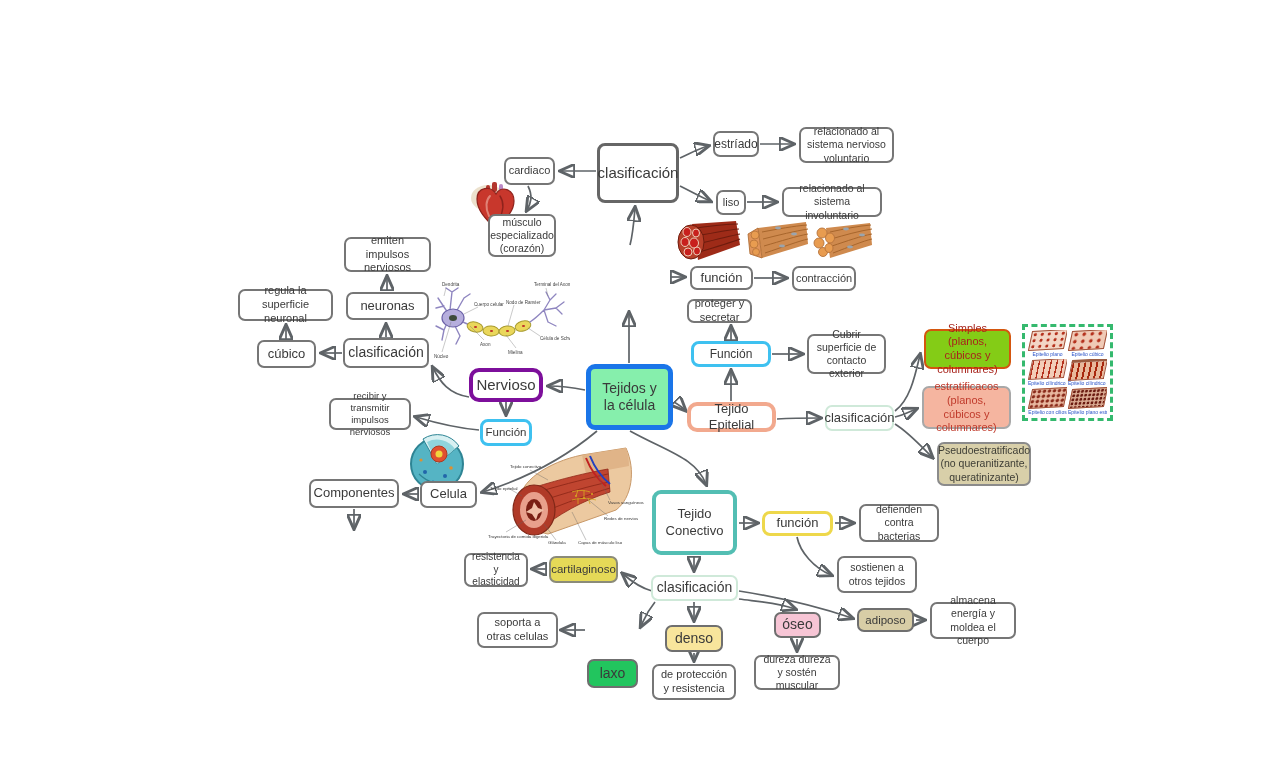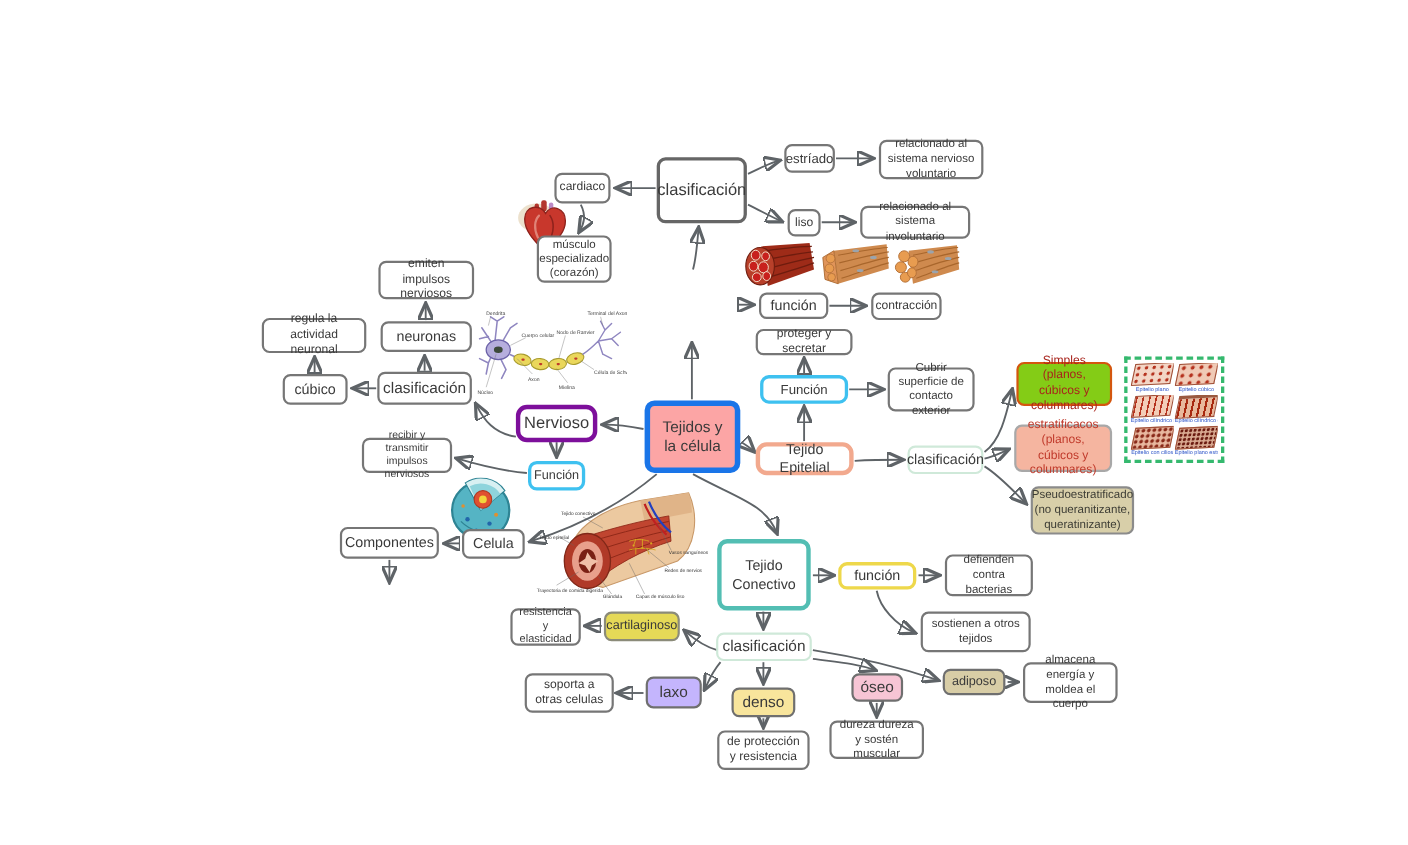--- a/index.html
+++ b/index.html
@@ -3,29 +3,29 @@
 <meta charset="utf-8">
 <style>
   html,body{margin:0;padding:0;background:#ffffff;}
   #canvas{position:relative;width:1280px;height:768px;background:#ffffff;overflow:hidden;
           font-family:"Liberation Sans",sans-serif;}
   .n{position:absolute;box-sizing:border-box;display:flex;align-items:center;justify-content:center;
      text-align:center;background:#fff;border:2px solid #767676;border-radius:7px;color:#3a3a3a;
      font-size:11px;line-height:1.25;padding:2px 5px;}
   .b-thick{border-width:3px;border-color:#666;font-size:15px;border-radius:8px;}
   .b-muscular{border-width:4px;border-color:#5c5c5c;font-size:15px;border-radius:8px;}
-  .b-center{border:5px solid #1a75e8;background:#fca5a5;border-radius:9px;font-size:14px;}
+  .b-center{border:5px solid #1a75e8;background:#86efac;border-radius:9px;font-size:14px;}
   .b-purple{border:4px solid #7d0f9b;border-radius:10px;font-size:15px;}
   .b-cyan{border:3px solid #3ec1f0;border-radius:8px;font-size:12px;}
   .b-salmon{border:4px solid #f2a98e;border-radius:10px;font-size:13px;}
   .b-mint{border:2px solid #cfe9d9;border-radius:7px;font-size:14px;}
   .b-teal{border:4px solid #53beb3;border-radius:9px;font-size:13px;}
   .b-yellow{border:3px solid #eed84b;border-radius:8px;font-size:13px;}
   .f-cartilaginoso{background:#e5d957;border-color:#8b8b79;font-size:11.5px;}
-  .f-laxo{background:#c4b5fd;border-color:#6f6f6f;font-size:14px;}
+  .f-laxo{background:#22c55e;border-color:#6f6f6f;font-size:14px;margin-top:44px;}
   .f-denso{background:#f8e59c;border-color:#6f6f6f;font-size:14px;}
   .f-oseo{background:#f7c5d5;border-color:#6f6f6f;font-size:14px;}
   .f-adiposo{background:#d8cda6;border-color:#6f6f6f;font-size:11.5px;}
   .f-simples{background:#84cc16;border-color:#d4560e;color:#a8241c;font-size:11px;}
   .f-estrat{background:#f5b5a0;border-color:#a8a8a8;color:#c03a2b;font-size:11px;}
   .f-pseudo{background:#d8cfa9;border-color:#8b8b8b;color:#3d3d35;font-size:10.5px;}
   .img{position:absolute;}
   #arrows{position:absolute;left:0;top:0;width:1280px;height:768px;pointer-events:none;}
   #arrows path{fill:none;stroke:#5e6367;stroke-width:1.7;}
   
@@ -309,45 +309,45 @@
   <div class="n" style="left:713px;top:131px;width:46px;height:26px;font-size:12px">estríado</div>
   <div class="n" style="left:799px;top:127px;width:95px;height:36px;font-size:10.5px">relacionado al sistema nervioso voluntario</div>
   <div class="n" style="left:716px;top:190px;width:30px;height:25px;font-size:11px">liso</div>
   <div class="n" style="left:782px;top:187px;width:100px;height:30px;font-size:10.5px">relacionado al sistema involuntario</div>
   <div class="n" style="left:488px;top:214px;width:68px;height:43px;font-size:10.5px">músculo especializado (corazón)</div>
   <div class="n" style="left:690px;top:266px;width:63px;height:24px;font-size:13px">función</div>
   <div class="n" style="left:792px;top:266px;width:64px;height:25px;font-size:11px">contracción</div>
 
   <div class="n" style="left:344px;top:237px;width:87px;height:35px">emiten impulsos nerviosos</div>
   <div class="n" style="left:346px;top:292px;width:83px;height:28px;font-size:13px">neuronas</div>
-  <div class="n" style="left:238px;top:289px;width:95px;height:32px">regula la actividad neuronal</div>
+  <div class="n" style="left:238px;top:289px;width:95px;height:32px">regula la superficie neuronal</div>
   <div class="n" style="left:257px;top:340px;width:59px;height:28px;font-size:13px">cúbico</div>
   <div class="n" style="left:343px;top:338px;width:86px;height:30px;font-size:14px">clasificación</div>
   <div class="n b-purple" style="left:469px;top:368px;width:74px;height:34px">Nervioso</div>
   <div class="n" style="left:329px;top:398px;width:82px;height:32px;font-size:9.5px">recibir y transmitir impulsos nerviosos</div>
   <div class="n b-cyan" style="left:480px;top:419px;width:52px;height:27px;font-size:11.5px">Función</div>
 
   <div class="n b-center" style="left:586px;top:364px;width:87px;height:66px">Tejidos y la célula</div>
 
-  <div class="n" style="left:687px;top:299px;width:88px;height:24px">proteger y secretar</div>
+  <div class="n" style="left:687px;top:299px;width:65px;height:24px">proteger y secretar</div>
   <div class="n b-cyan" style="left:691px;top:341px;width:80px;height:26px">Función</div>
   <div class="n" style="left:807px;top:334px;width:79px;height:40px;font-size:10.5px">Cubrir superficie de contacto exterior</div>
   <div class="n b-salmon" style="left:687px;top:402px;width:89px;height:30px">Tejido Epitelial</div>
   <div class="n b-mint" style="left:825px;top:405px;width:69px;height:26px;font-size:13px">clasificación</div>
   <div class="n f-simples" style="left:924px;top:329px;width:87px;height:40px">Simples (planos, cúbicos y columnares)</div>
   <div class="n f-estrat" style="left:922px;top:386px;width:89px;height:43px">estratificacos (planos, cúbicos y columnares)</div>
   <div class="n f-pseudo" style="left:937px;top:442px;width:94px;height:44px">Pseudoestratificado (no queranitizante, queratinizante)</div>
 
   <div class="n" style="left:420px;top:481px;width:57px;height:27px;font-size:13px">Celula</div>
   <div class="n" style="left:309px;top:479px;width:90px;height:29px;font-size:13px">Componentes</div>
 
   <div class="n b-teal" style="left:652px;top:490px;width:85px;height:65px">Tejido Conectivo</div>
   <div class="n b-yellow" style="left:762px;top:511px;width:71px;height:25px">función</div>
   <div class="n" style="left:859px;top:504px;width:80px;height:38px;font-size:10.5px">defienden contra bacterias</div>
-  <div class="n" style="left:837px;top:556px;width:100px;height:37px;font-size:10.5px">sostienen a otros tejidos</div>
+  <div class="n" style="left:837px;top:556px;width:80px;height:37px;font-size:10.5px">sostienen a otros tejidos</div>
   <div class="n b-mint" style="left:651px;top:575px;width:87px;height:26px">clasificación</div>
   <div class="n f-cartilaginoso" style="left:549px;top:556px;width:69px;height:27px">cartilaginoso</div>
   <div class="n" style="left:464px;top:553px;width:64px;height:34px;font-size:10px">resistencia y elasticidad</div>
   <div class="n f-laxo" style="left:587px;top:615px;width:51px;height:29px">laxo</div>
   <div class="n" style="left:477px;top:612px;width:81px;height:36px">soporta a otras celulas</div>
   <div class="n f-denso" style="left:665px;top:625px;width:58px;height:27px">denso</div>
   <div class="n" style="left:652px;top:664px;width:84px;height:36px">de protección y resistencia</div>
   <div class="n f-oseo" style="left:774px;top:612px;width:47px;height:26px">óseo</div>
   <div class="n" style="left:754px;top:655px;width:86px;height:35px;font-size:10.5px">dureza dureza y sostén muscular</div>
   <div class="n f-adiposo" style="left:857px;top:608px;width:57px;height:24px">adiposo</div>

